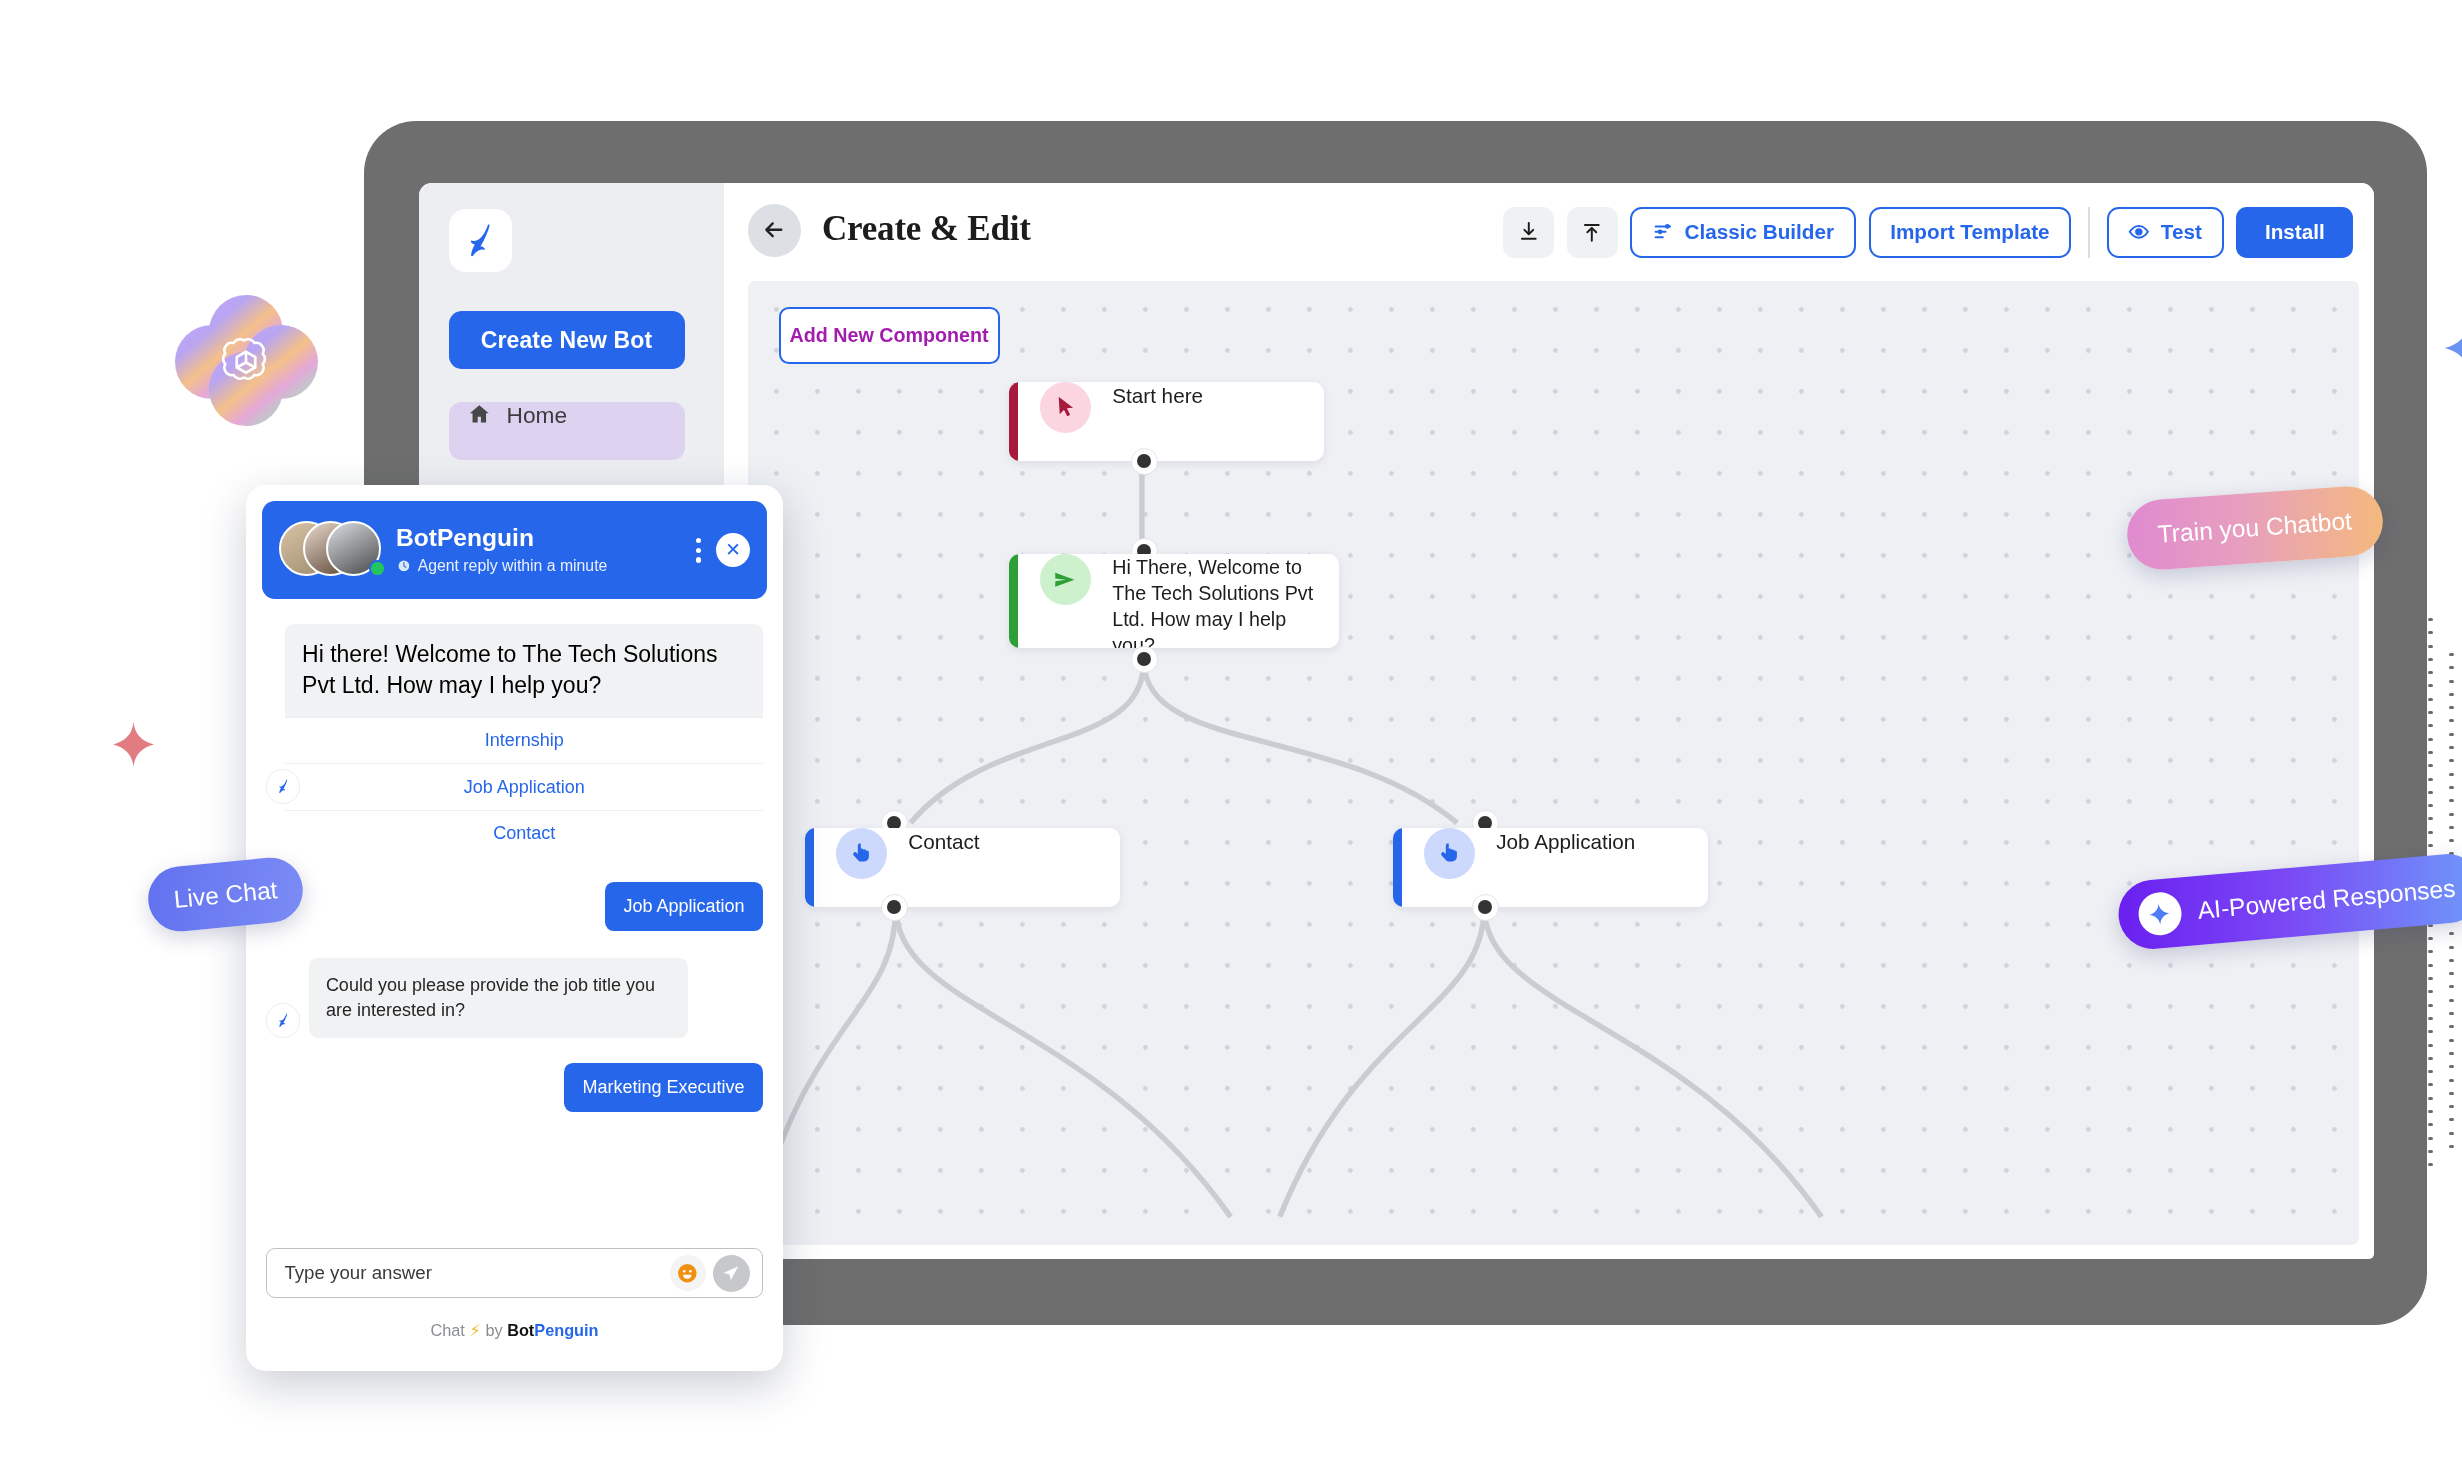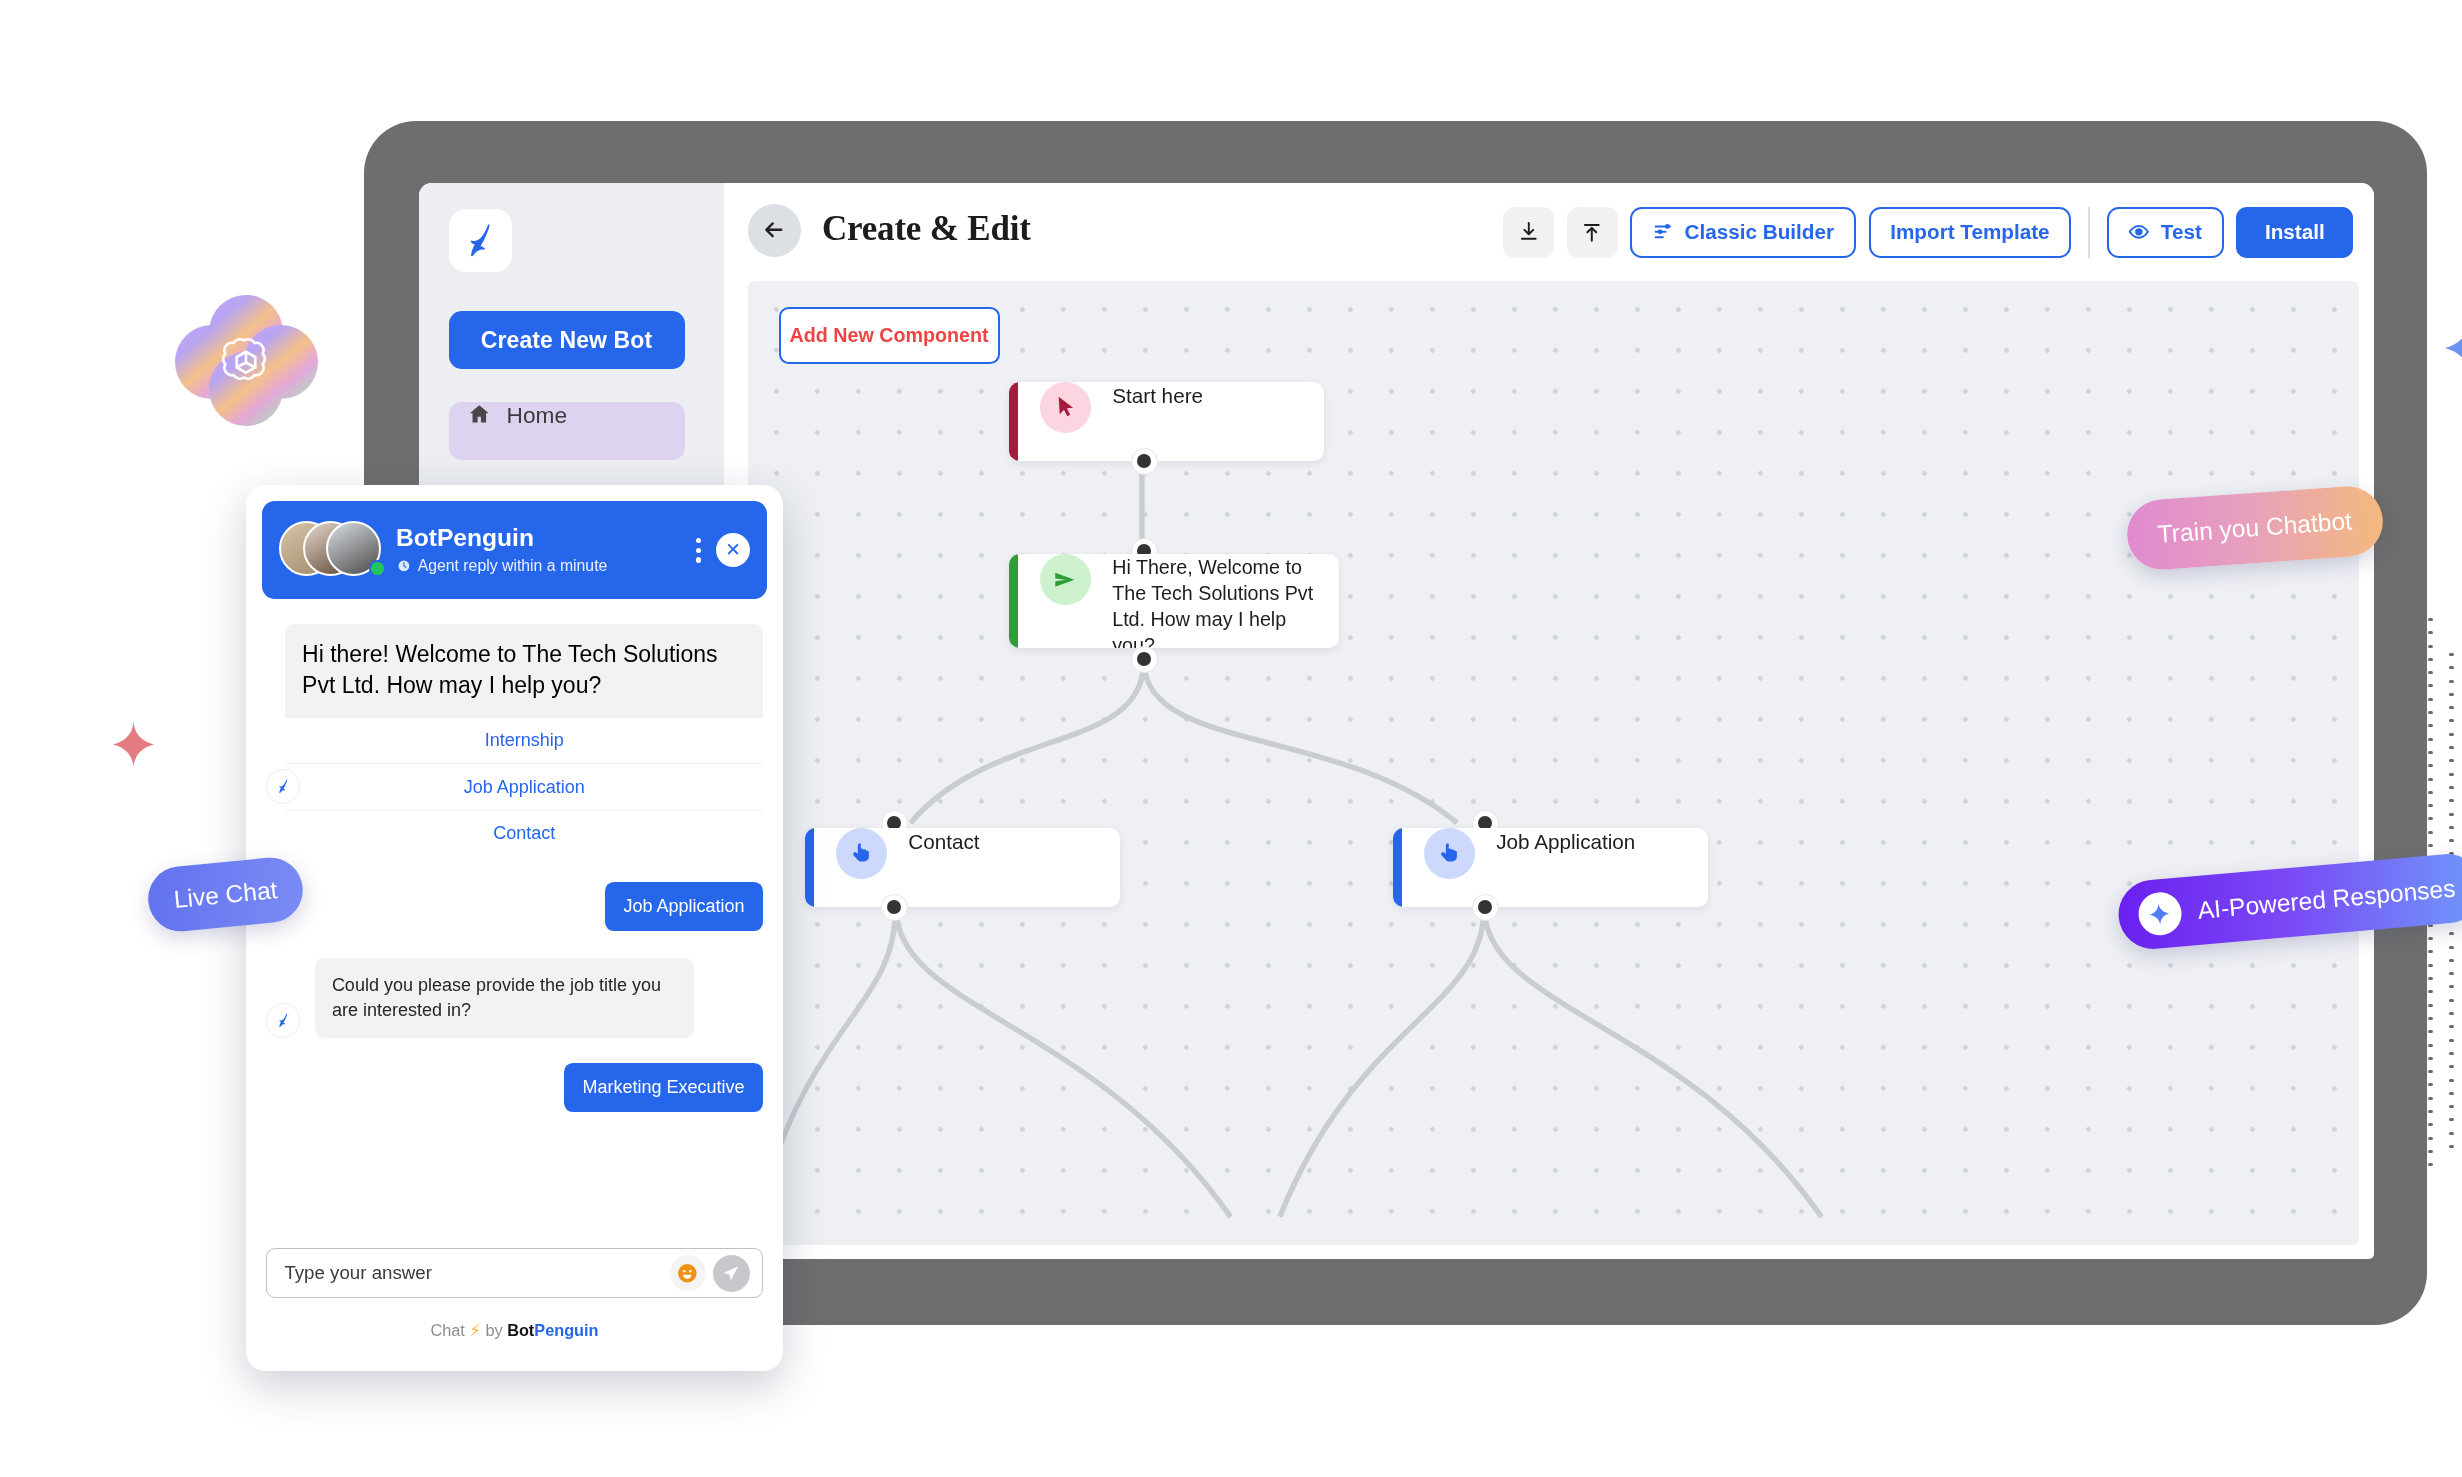--- a/index.html
+++ b/index.html
@@ -45,21 +45,21 @@
   .divider-v{width:2px;height:51px;background:#dadde1;margin:0 3.9px;}
   .pbtn{height:51px;border-radius:10.8px;background:#2566ea;color:#fff;font-size:20.7px;font-weight:600;
         display:flex;align-items:center;justify-content:center;padding:0 28.6px;box-sizing:border-box;}
 
   
   .canvas{position:absolute;left:329px;top:98px;right:14.8px;bottom:13.8px;background:#eef0f4;
           border-radius:6.9px;overflow:hidden;
           background-image:radial-gradient(#ced3dc 2.2px,transparent 2.3px);
           background-size:41px 41px;background-position:7.9px 7.9px;}
   .add-comp{position:absolute;left:30.5px;top:25.6px;width:217px;height:53px;background:#fff;
-            border:2.5px solid #2566ea;border-radius:9.8px;color:#ef4444;font-size:19.7px;font-weight:600;
+            border:2.5px solid #2566ea;border-radius:9.8px;color:#a21caf;font-size:19.7px;font-weight:600;
             display:flex;align-items:center;justify-content:center;}
 
   .node{position:absolute;background:#fff;border-radius:10.8px;display:flex;align-items:flex-start;
          box-shadow:0 2.5px 8.9px rgba(20,30,60,.08);overflow:hidden;}
   .node .stripe{position:absolute;left:0;top:0;bottom:0;width:8.9px;}
   .node .ic{width:51px;height:51px;border-radius:50%;display:flex;align-items:center;
             justify-content:center;margin-left:30.5px;flex:none;}
   .node .lbl{margin-left:21.7px;font-size:20.7px;color:#1d1d1d;line-height:1.32;padding-right:14.8px;}
   .port{position:absolute;width:24.6px;height:24.6px;border-radius:50%;background:#fff;
         border:1.5px solid #e2e4e8;display:flex;align-items:center;justify-content:center;}
@@ -98,21 +98,21 @@
              font-weight:700;display:flex;align-items:center;justify-content:center;margin-left:14.8px;}
 
   .msgs{position:absolute;left:0;top:127px;right:0;bottom:114px;padding:11.8px 19.7px 0 19.7px;
         box-sizing:border-box;}
   .card{background:#f1f2f4;border-radius:8.9px 8.9px 2px 2px;overflow:hidden;margin-left:19.7px;}
   .card .txt{padding:14.8px 16.7px;font-size:23px;line-height:1.38;color:#000000;}
   .opt{background:#fff;border-top:1px solid #eceef0;text-align:center;padding:12.3px 0;
        font-size:18px;color:#2566ea;}
   .bub-user{margin:25.6px 0 0 auto;background:#2566ea;color:#fff;font-size:18px;border-radius:8.9px;
             padding:13.8px 18.7px;width:max-content;}
-  .row-bot{display:flex;align-items:flex-end;gap:15px;margin-top:27.6px;}
+  .row-bot{display:flex;align-items:flex-end;gap:9px;margin-top:27.6px;}
   .bot-ava{width:32.5px;height:32.5px;border-radius:50%;border:1.5px solid #eceef0;background:#fff;flex:none;
            display:flex;align-items:center;justify-content:center;}
   .bub-bot{background:#f1f2f4;border-radius:8.9px;padding:14.8px 16.7px;font-size:18px;line-height:1.38;
            color:#262626;max-width:345px;}
   .bot-ava-float{position:absolute;left:19.7px;top:157px;width:32.5px;height:32.5px;border-radius:50%;
                  border:1.5px solid #eceef0;background:#fff;display:flex;align-items:center;justify-content:center;}
 
   .chat-input{position:absolute;left:19.7px;right:19.7px;bottom:73px;height:50px;background:#fff;
               border:1.5px solid #bdc1c6;border-radius:8.9px;display:flex;align-items:center;
               padding:0 12.8px 0 17.7px;box-sizing:border-box;}

